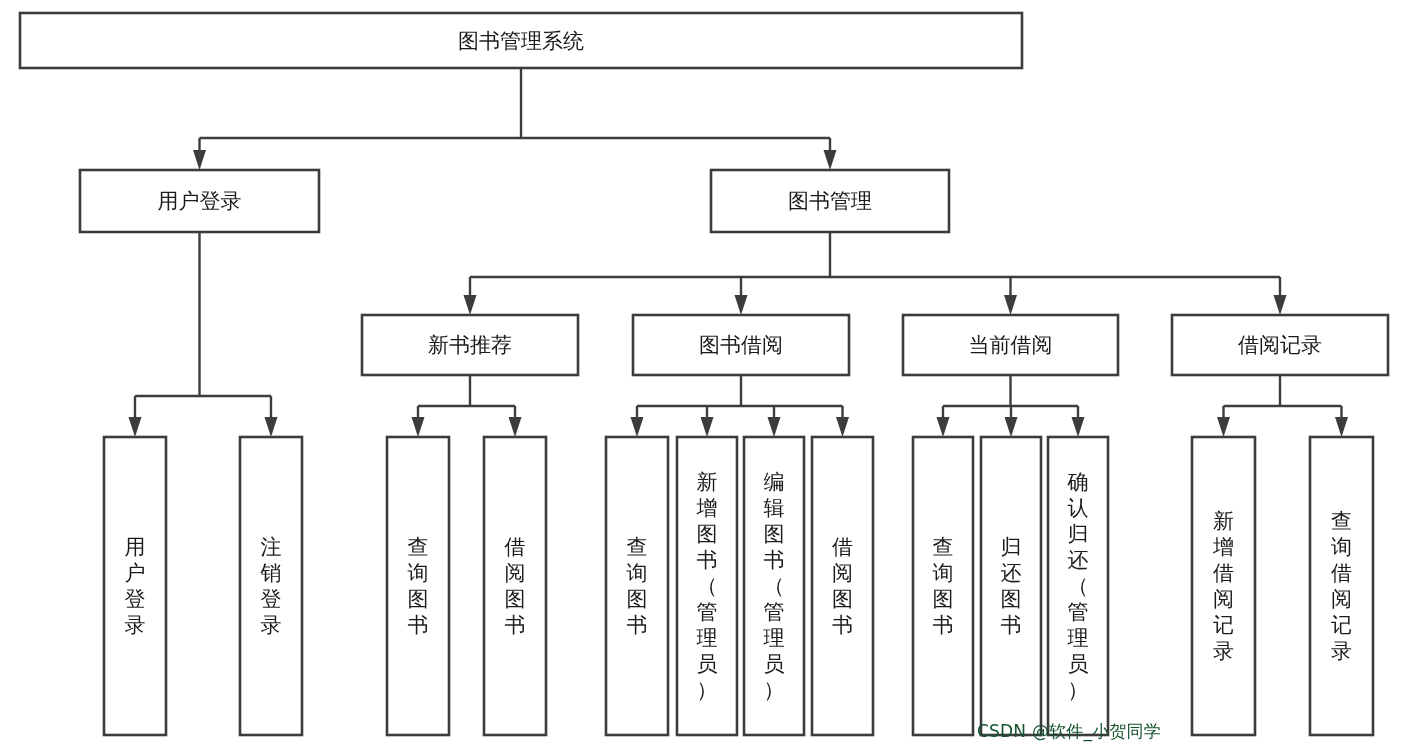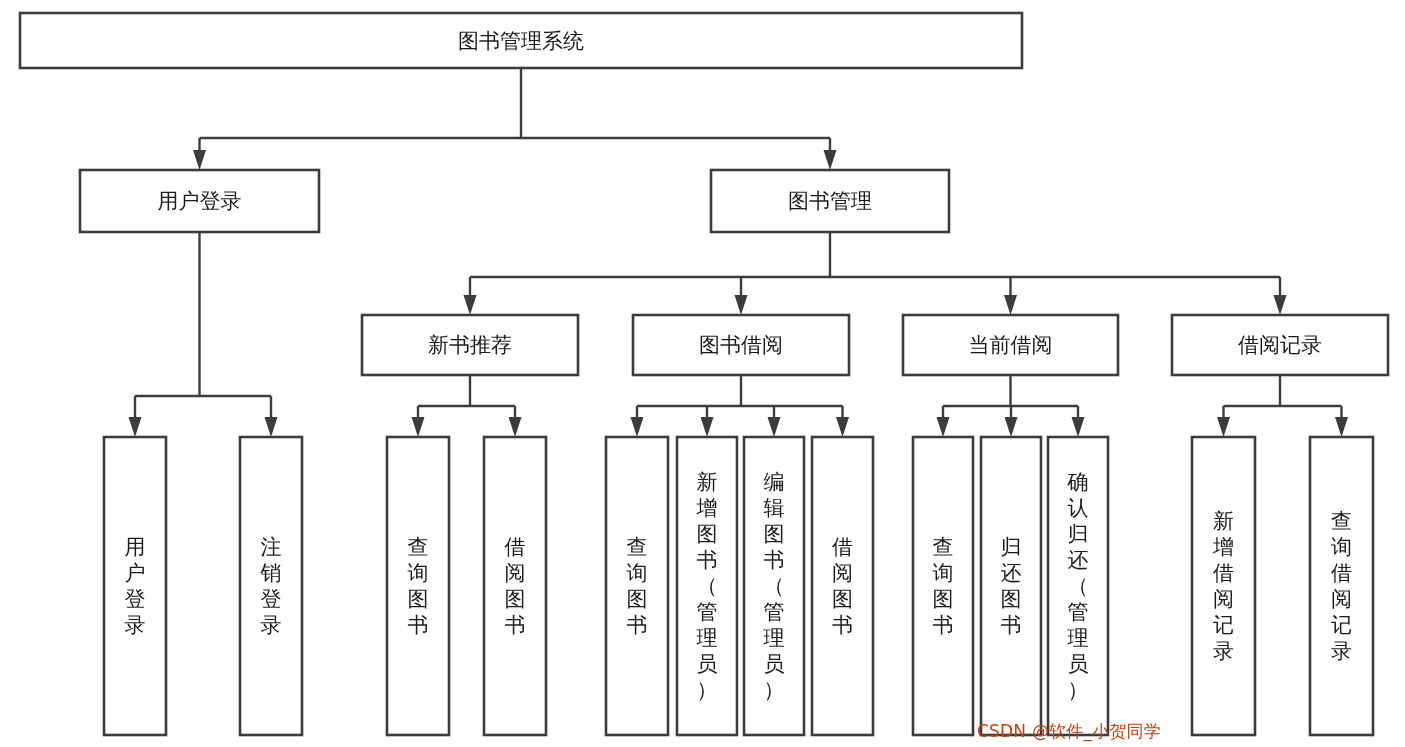--- a/index.html
+++ b/index.html
@@ -56,21 +56,21 @@
     font-size: 21px;
     fill: #1b1b1b;
     text-anchor: middle;
   }
   .watermark-text {
     position: absolute;
     right: 8px;
     bottom: 4px;
     font-family: "DejaVu Sans", "Liberation Sans", sans-serif;
     font-size: 17px;
-    color: #c2410c;
+    color: #14532d;
     white-space: nowrap;
     letter-spacing: 0.2px;
     user-select: none;
   }
 </style>
 </head>
 <body>
 
 <div id="diagram-root">
   <svg class="diagram-canvas" id="diagram-canvas" viewBox="0 0 1405 747" xmlns="http://www.w3.org/2000/svg">

